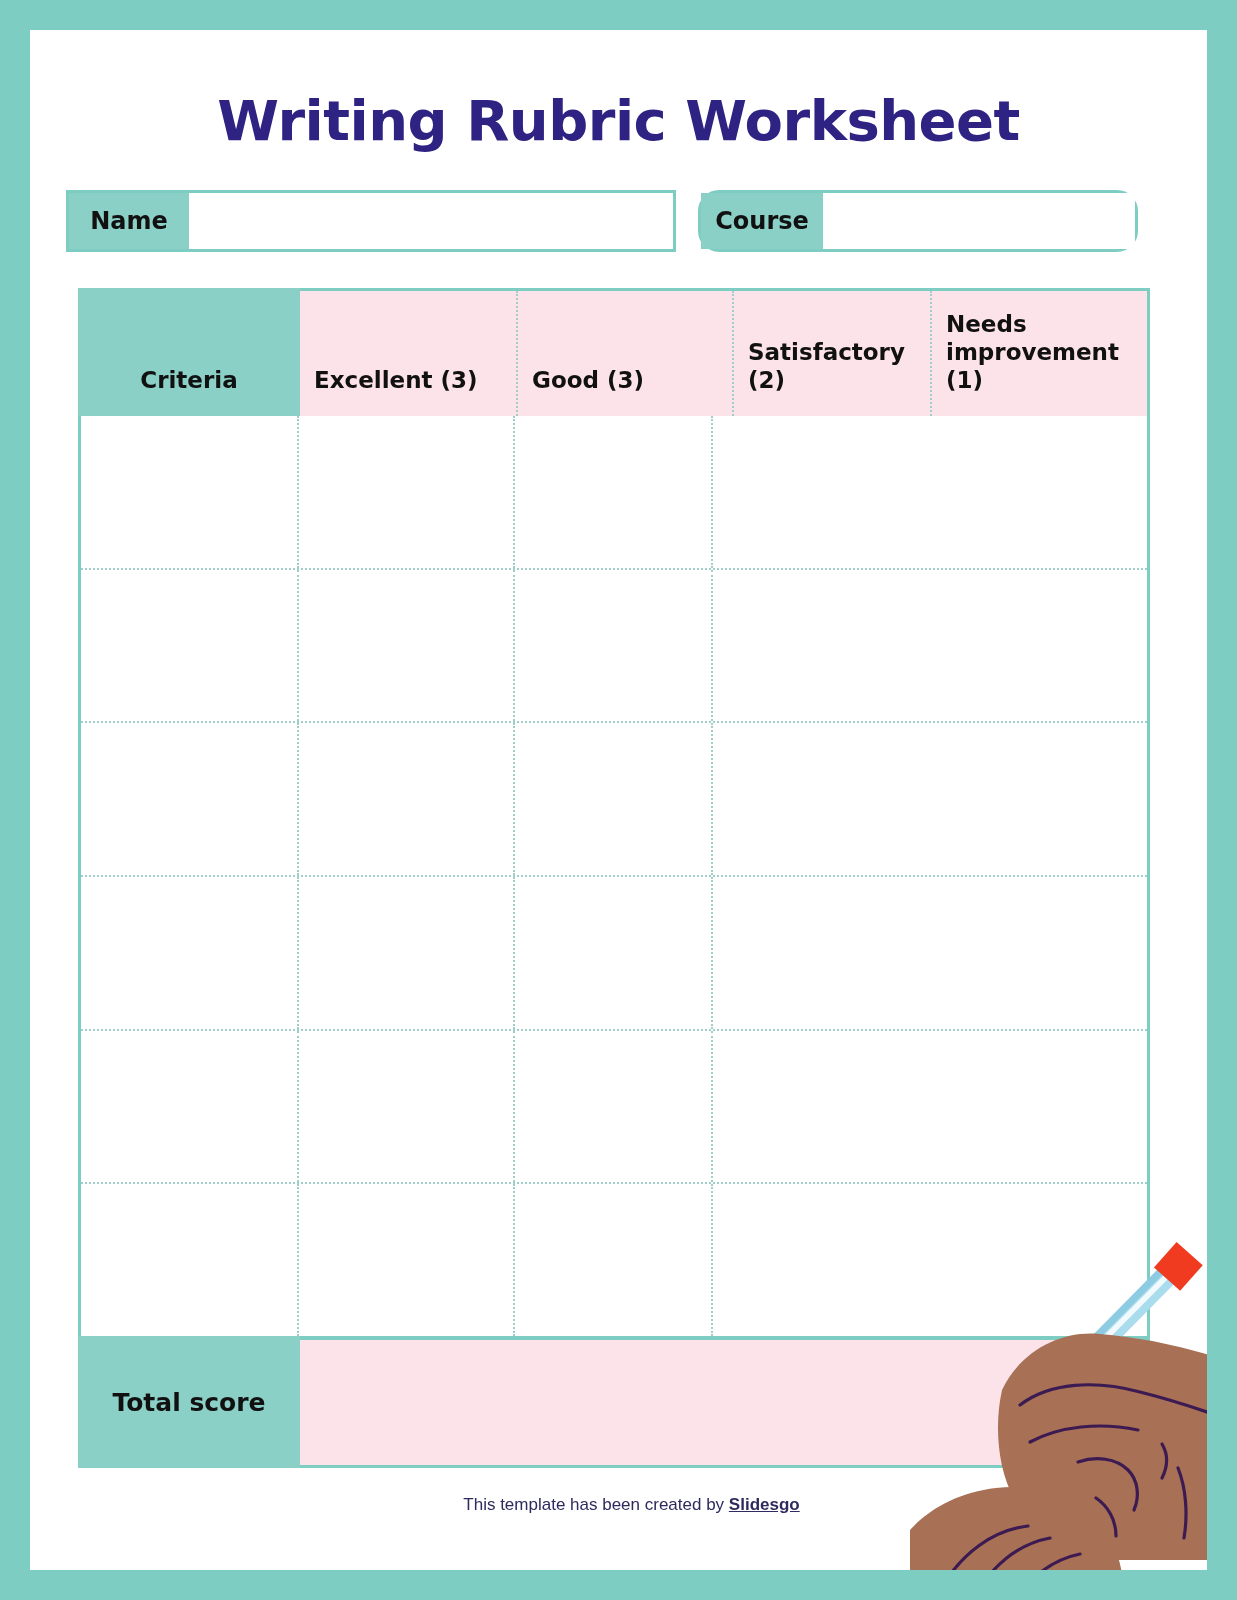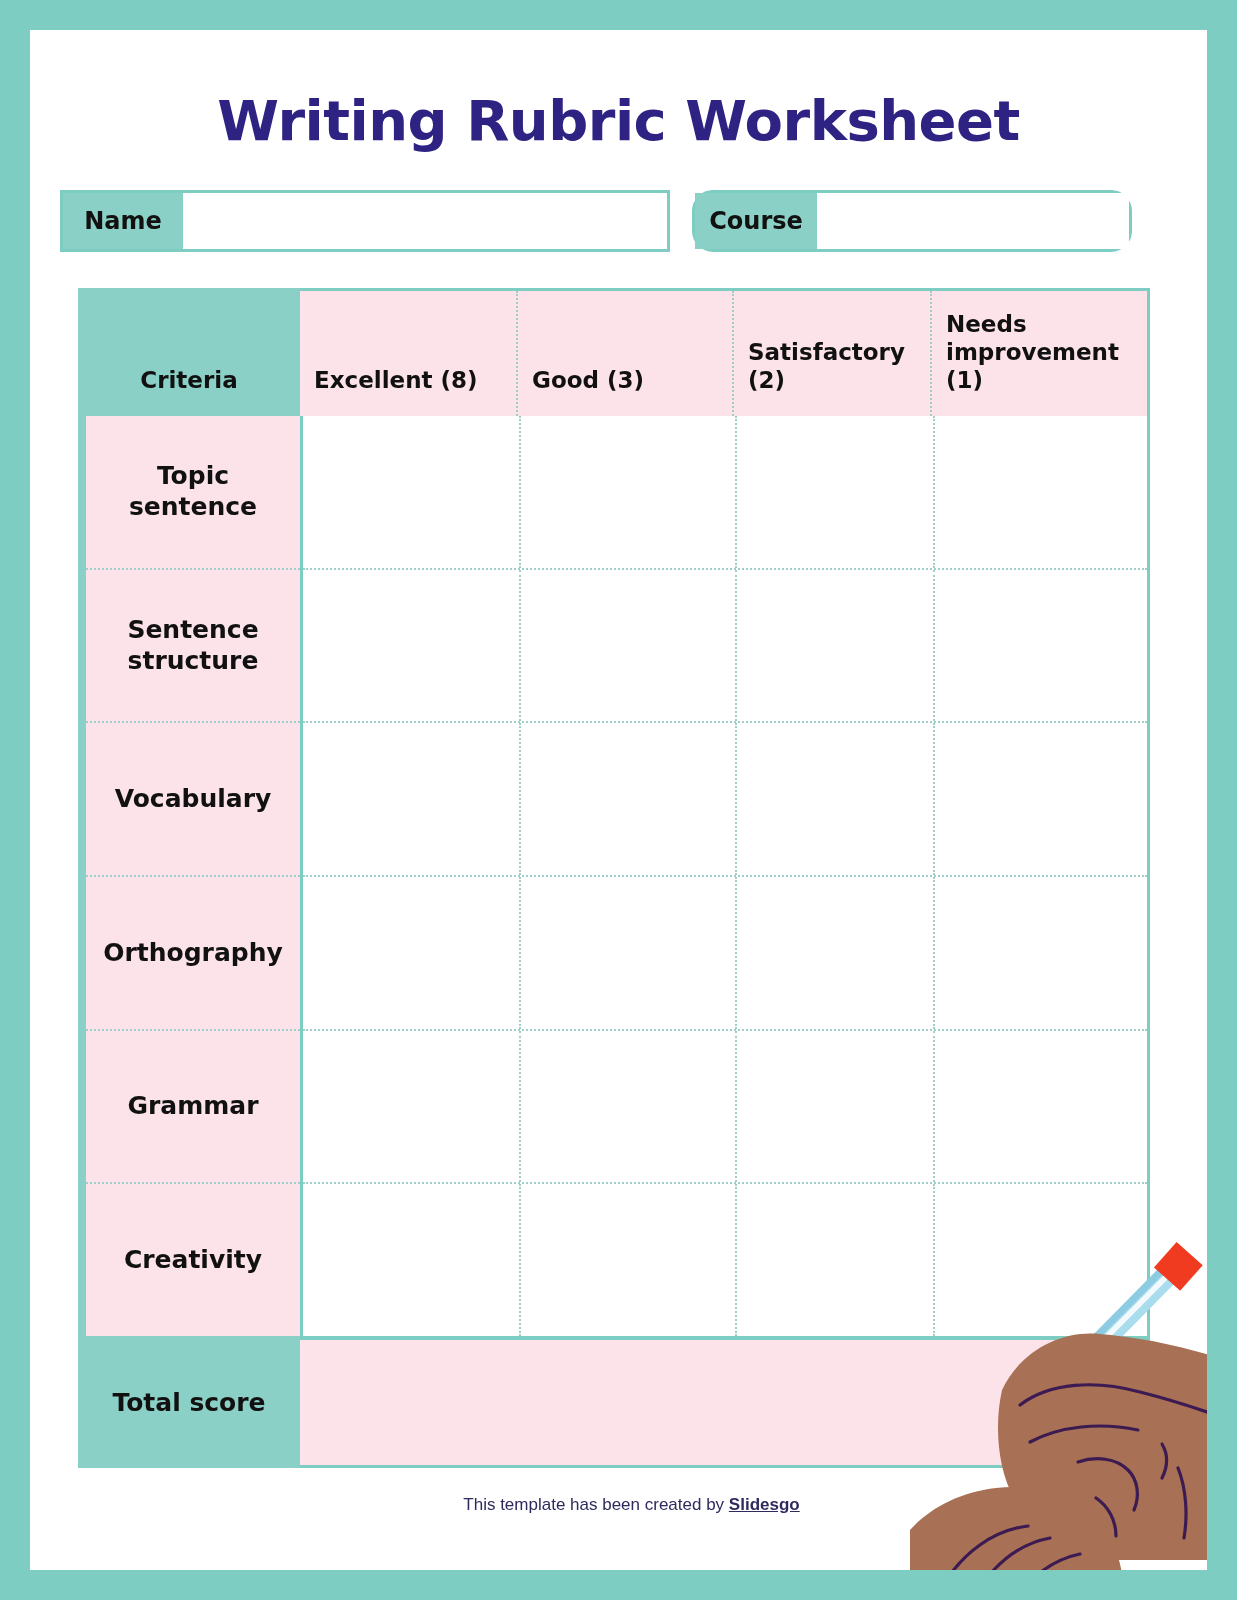--- a/index.html
+++ b/index.html
@@ -39,21 +39,21 @@
     font-size: 56px;
     font-weight: 800;
     letter-spacing: -0.5px;
     color: #2e2382;
     font-family: "DejaVu Sans", sans-serif;
   }
 
   
   .field-row {
     position: absolute;
-    left: 30px;
+    left: 36px;
     top: 160px;
     width: 1072px;
     height: 62px;
     display: flex;
     gap: 22px;
   }
   .field {
     display: flex;
     align-items: stretch;
     border: 3px solid #7ecdc2;
@@ -265,37 +265,29 @@
         <div class="field-label">Course</div>
         <input class="field-input" type="text" value="" style="">
       </div>
     </div>
 
     <div class="table">
 
       <div class="thead">
         <div class="th-criteria">Criteria</div>
         <div class="th-levels">
-          <div class="th-cell th-c1">Excellent (8)</div>
+          <div class="th-cell th-c1">Excellent (3)</div>
           <div class="th-cell th-c2">Good (3)</div>
           <div class="th-cell th-c3">Satisfactory (2)</div>
           <div class="th-cell th-c4">Needs improvement (1)</div>
         </div>
       </div>
 
       <div class="tbody">
 
-        <div class="crit-col">
-          <div class="crit-cell">Topic sentence</div>
-          <div class="crit-cell">Sentence structure</div>
-          <div class="crit-cell">Vocabulary</div>
-          <div class="crit-cell">Orthography</div>
-          <div class="crit-cell">Grammar</div>
-          <div class="crit-cell">Creativity</div>
-        </div>
 
         <div class="grid-col">
           <div class="grid-row">
             <div class="grid-cell gc1"></div>
             <div class="grid-cell gc2"></div>
             <div class="grid-cell gc3"></div>
             <div class="grid-cell gc4"></div>
           </div>
           <div class="grid-row">
             <div class="grid-cell gc1"></div>

